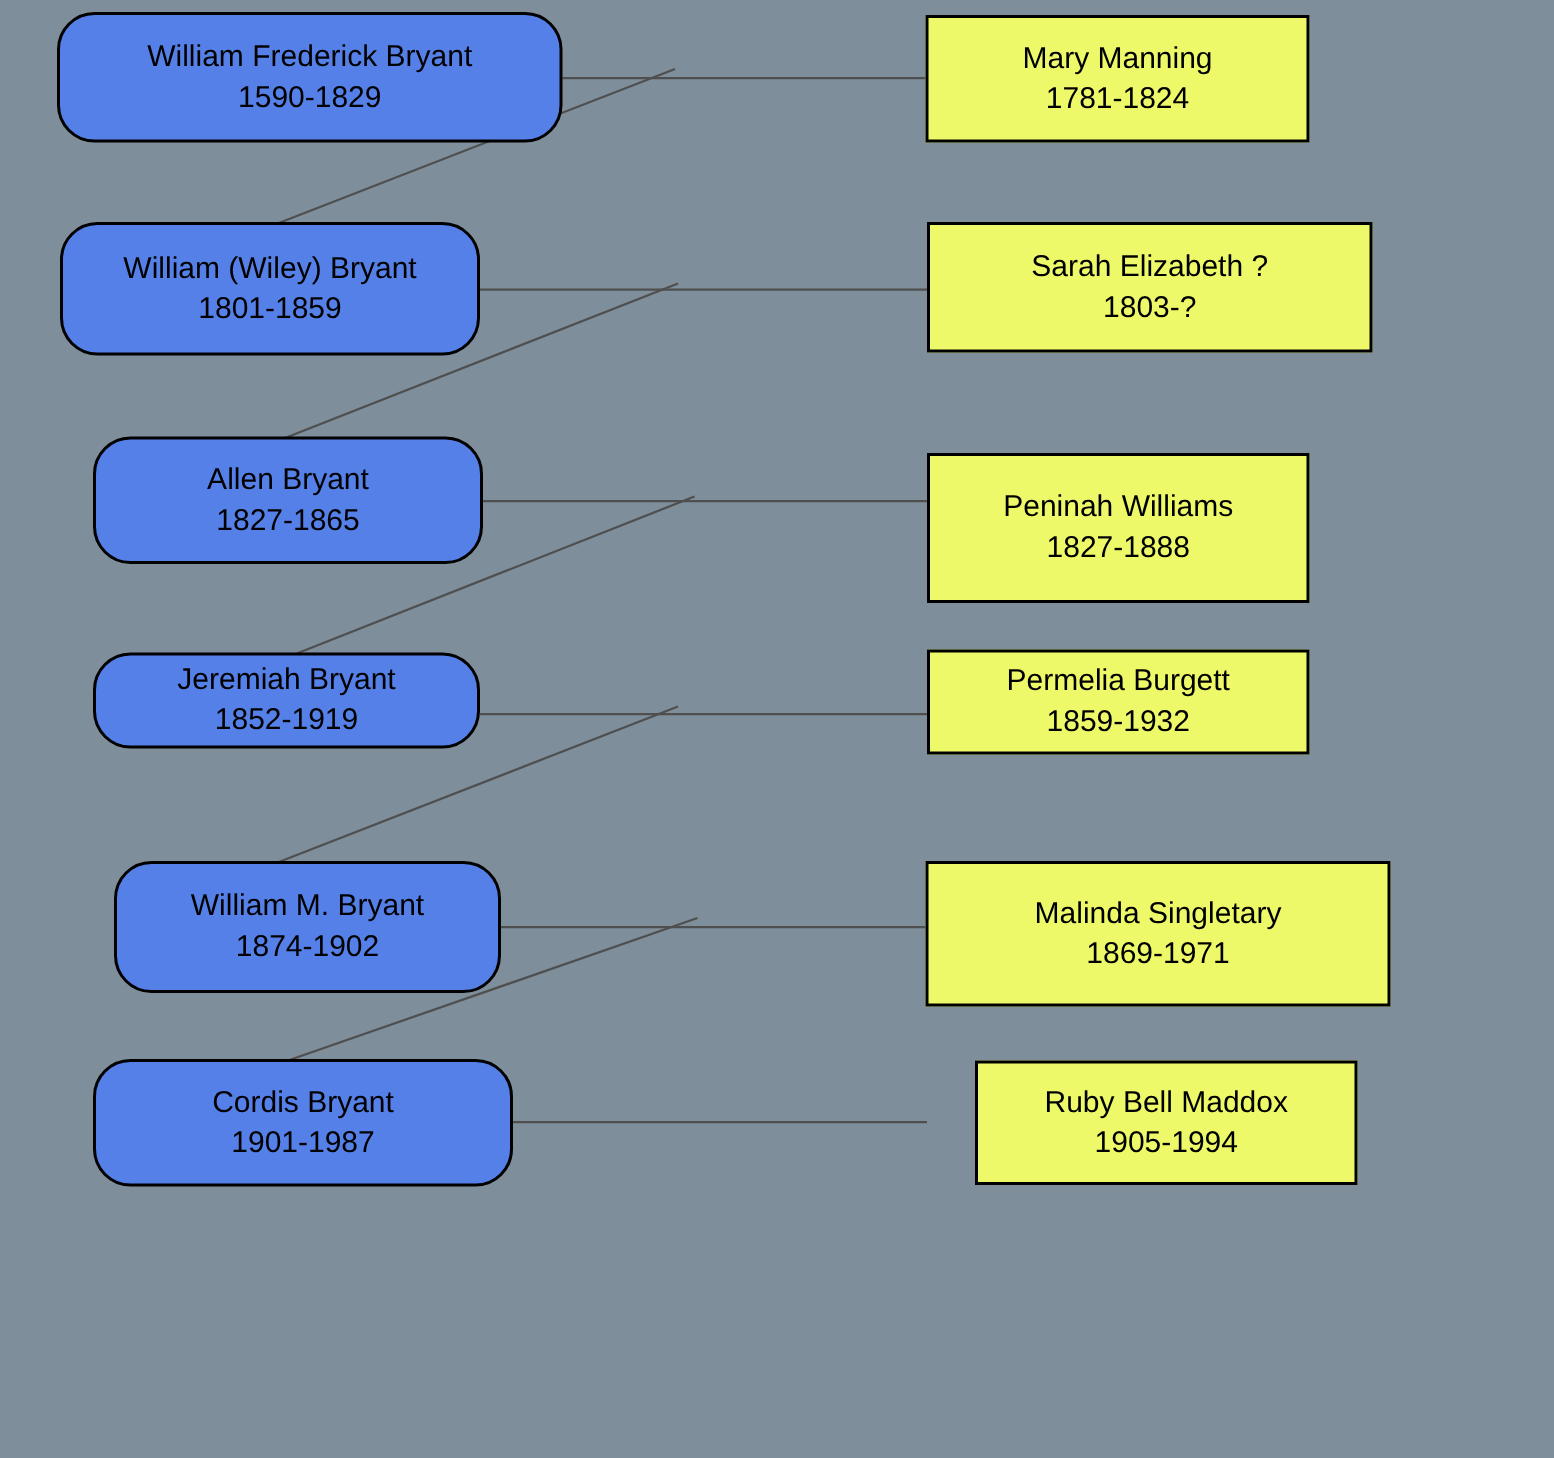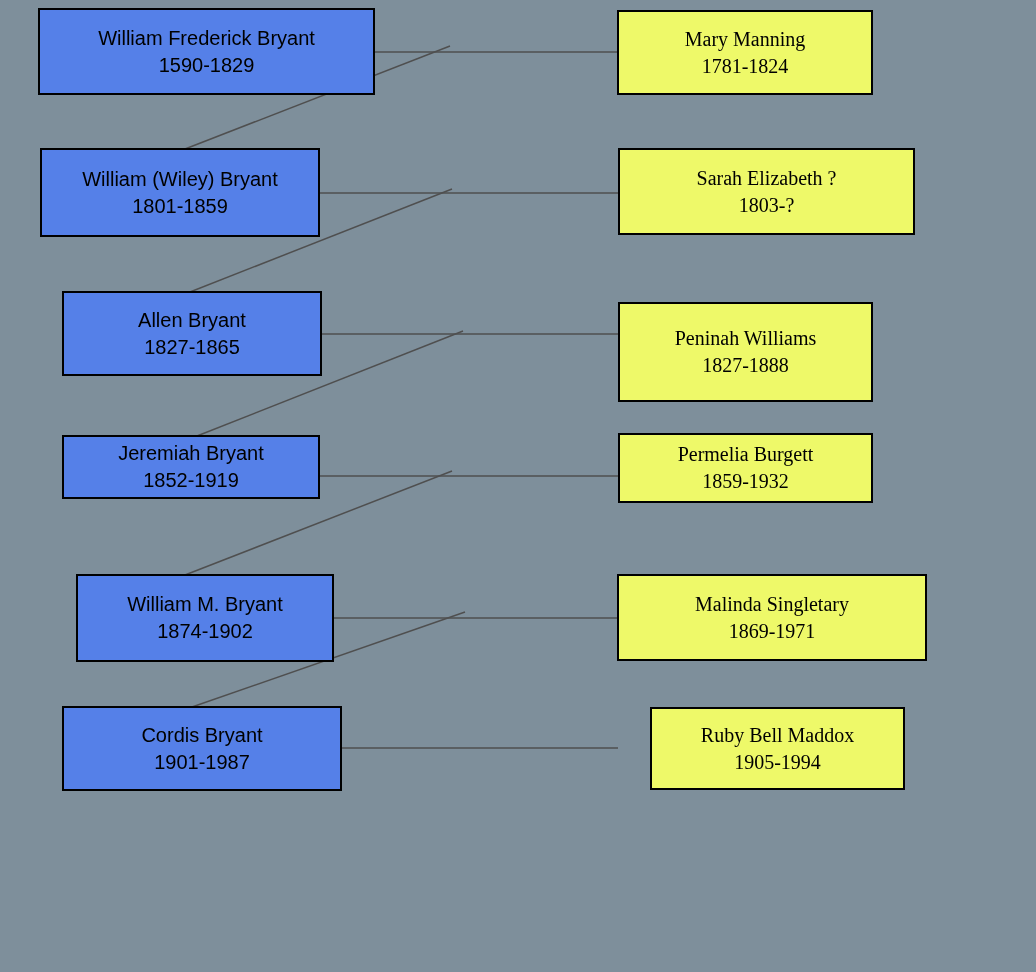--- a/index.html
+++ b/index.html
@@ -35,24 +35,24 @@
     align-items: center;
     justify-content: center;
     text-align: center;
     color: #000000;
     font-size: 20px;
     line-height: 27px;
     cursor: default;
   }
   .person.male {
     background: #5580e8;
+    border-radius: 25px;
   }
   .person.female {
     background: #eef969;
-    font-family: Liberation Serif, serif;
   }
   .pname, .pyears {
     width: 100%;
     white-space: nowrap;
   }
 </style>
 </head>
 <body>
 
 <div class="canvas">
@@ -106,21 +106,21 @@
   </div>
   <div class="person female" style="left:618px; top:433px; width:255px; height:70px">
     <div class="pname">Permelia Burgett</div>
     <div class="pyears">1859-1932</div>
   </div>
 
   <div class="person male" style="left:76px; top:574px; width:258px; height:88px">
     <div class="pname">William M. Bryant</div>
     <div class="pyears">1874-1902</div>
   </div>
-  <div class="person female" style="left:617px; top:574px; width:310px; height:87px">
+  <div class="person female" style="left:617px; top:574px; width:310px; height:97px">
     <div class="pname">Malinda Singletary</div>
     <div class="pyears">1869-1971</div>
   </div>
 
   <div class="person male" style="left:62px; top:706px; width:280px; height:85px">
     <div class="pname">Cordis Bryant</div>
     <div class="pyears">1901-1987</div>
   </div>
   <div class="person female" style="left:650px; top:707px; width:255px; height:83px">
     <div class="pname">Ruby Bell Maddox</div>

